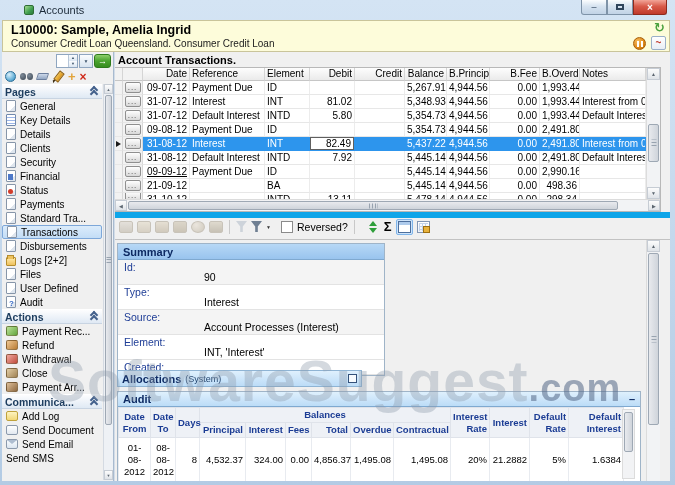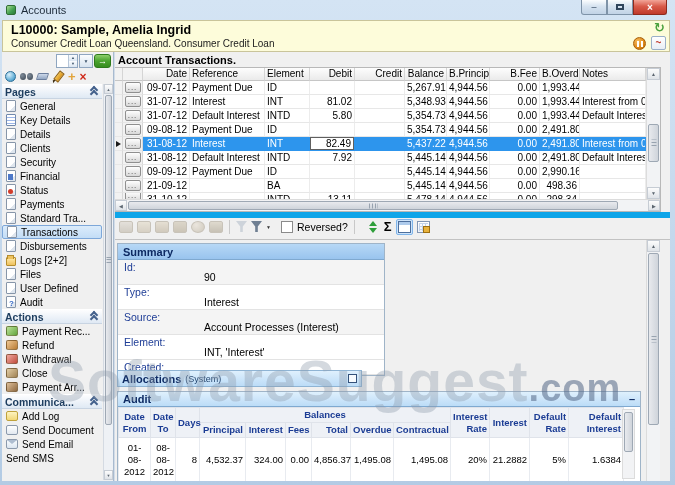--- a/index.html
+++ b/index.html
@@ -1,20 +1,20 @@
 <!DOCTYPE html>
 <html><head>
 <meta charset="utf-8">
 <style>
 *{margin:0;padding:0;box-sizing:border-box}
 body{background:#6b6b6b;font-family:"Liberation Sans","DejaVu Sans",sans-serif}
 .window{position:relative;width:675px;height:485px;background:linear-gradient(#d4e4f4,#b3cbe4);overflow:hidden;font-size:11px;color:#000}
 
 
-.titlebar{height:20px;display:flex;align-items:center;padding:0 6px;gap:5px}
+.titlebar{height:20px;display:flex;align-items:center;padding:0 24px;gap:5px}
 .app-icon{width:10px;height:10px;border-radius:2px;background:linear-gradient(135deg,#a8dd92,#3f9e4f 60%,#2d7a3c);border:1px solid #2f6e35;flex:none}
 .win-title{font-size:11px;color:#1c2a38}
 .winbtns{position:absolute;top:0;right:8px;display:flex;z-index:5}
 .winbtn{width:26px;height:15px;border:1px solid #7e93a8;border-top:none;background:linear-gradient(#fbfdfe,#d6e3f0 45%,#c1d3e6);display:flex;align-items:center;justify-content:center;font-size:9px;color:#30455c;cursor:pointer}
 .winbtn.first{border-radius:0 0 0 3px}
 .winbtn.close{width:34px;background:linear-gradient(#f2a598,#d95b4a 45%,#c0392a);border-color:#8e2a1d;color:#fff;font-weight:bold;border-radius:0 0 3px 0;font-size:10px}
 .maxglyph{width:8px;height:6px;border:2px solid #30455c}
 
 
 .acct-header{position:relative;margin:0 5px 0 2px;height:32px;background:#fdfcda;border:1px solid #c9c49a;padding:2px 8px}
@@ -449,21 +449,21 @@
               <div class="g-cell a-r" style="width: 43px;">4,944.56</div>
               <div class="g-cell a-r" style="width: 50px;">0.00</div>
               <div class="g-cell a-r" style="width: 40px;">2,491.80</div>
               <div class="g-cell a-l" style="width: 66px;">Default Interest f...</div>
             </div>
             <div class="g-row">
               <div class="g-cell g-marker"></div>
               <div class="g-cell g-btncell">
                 <button class="dots">...</button>
               </div>
-              <div class="g-cell a-r" style="width: 47px;">09-09-12</div>
+              <div class="g-cell a-r" style="width: 47px; text-decoration: underline;">09-09-12</div>
               <div class="g-cell a-l" style="width: 75px;">Payment Due</div>
               <div class="g-cell a-l" style="width: 45px;">ID</div>
               <div class="g-cell a-r" style="width: 45px;"></div>
               <div class="g-cell a-r" style="width: 50px;"></div>
               <div class="g-cell a-r" style="width: 42px;">5,445.14</div>
               <div class="g-cell a-r" style="width: 43px;">4,944.56</div>
               <div class="g-cell a-r" style="width: 50px;">0.00</div>
               <div class="g-cell a-r" style="width: 40px;">2,990.16</div>
               <div class="g-cell a-l" style="width: 66px;"></div>
             </div>

